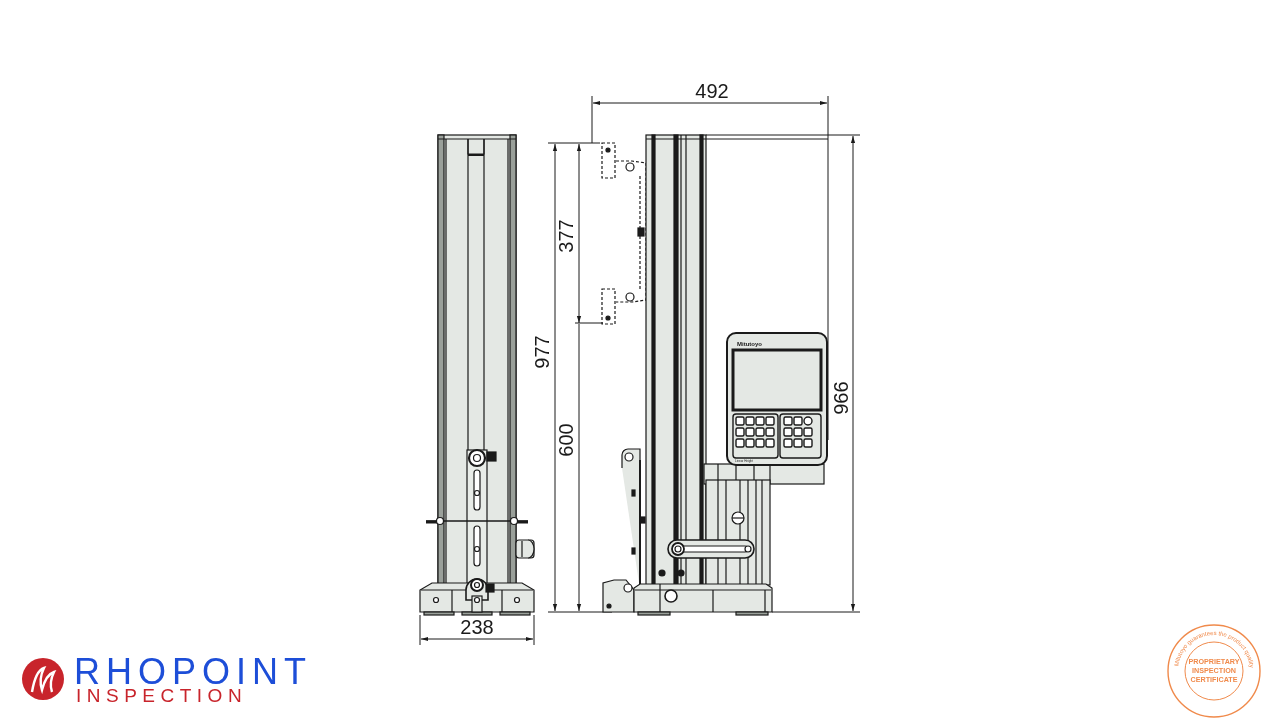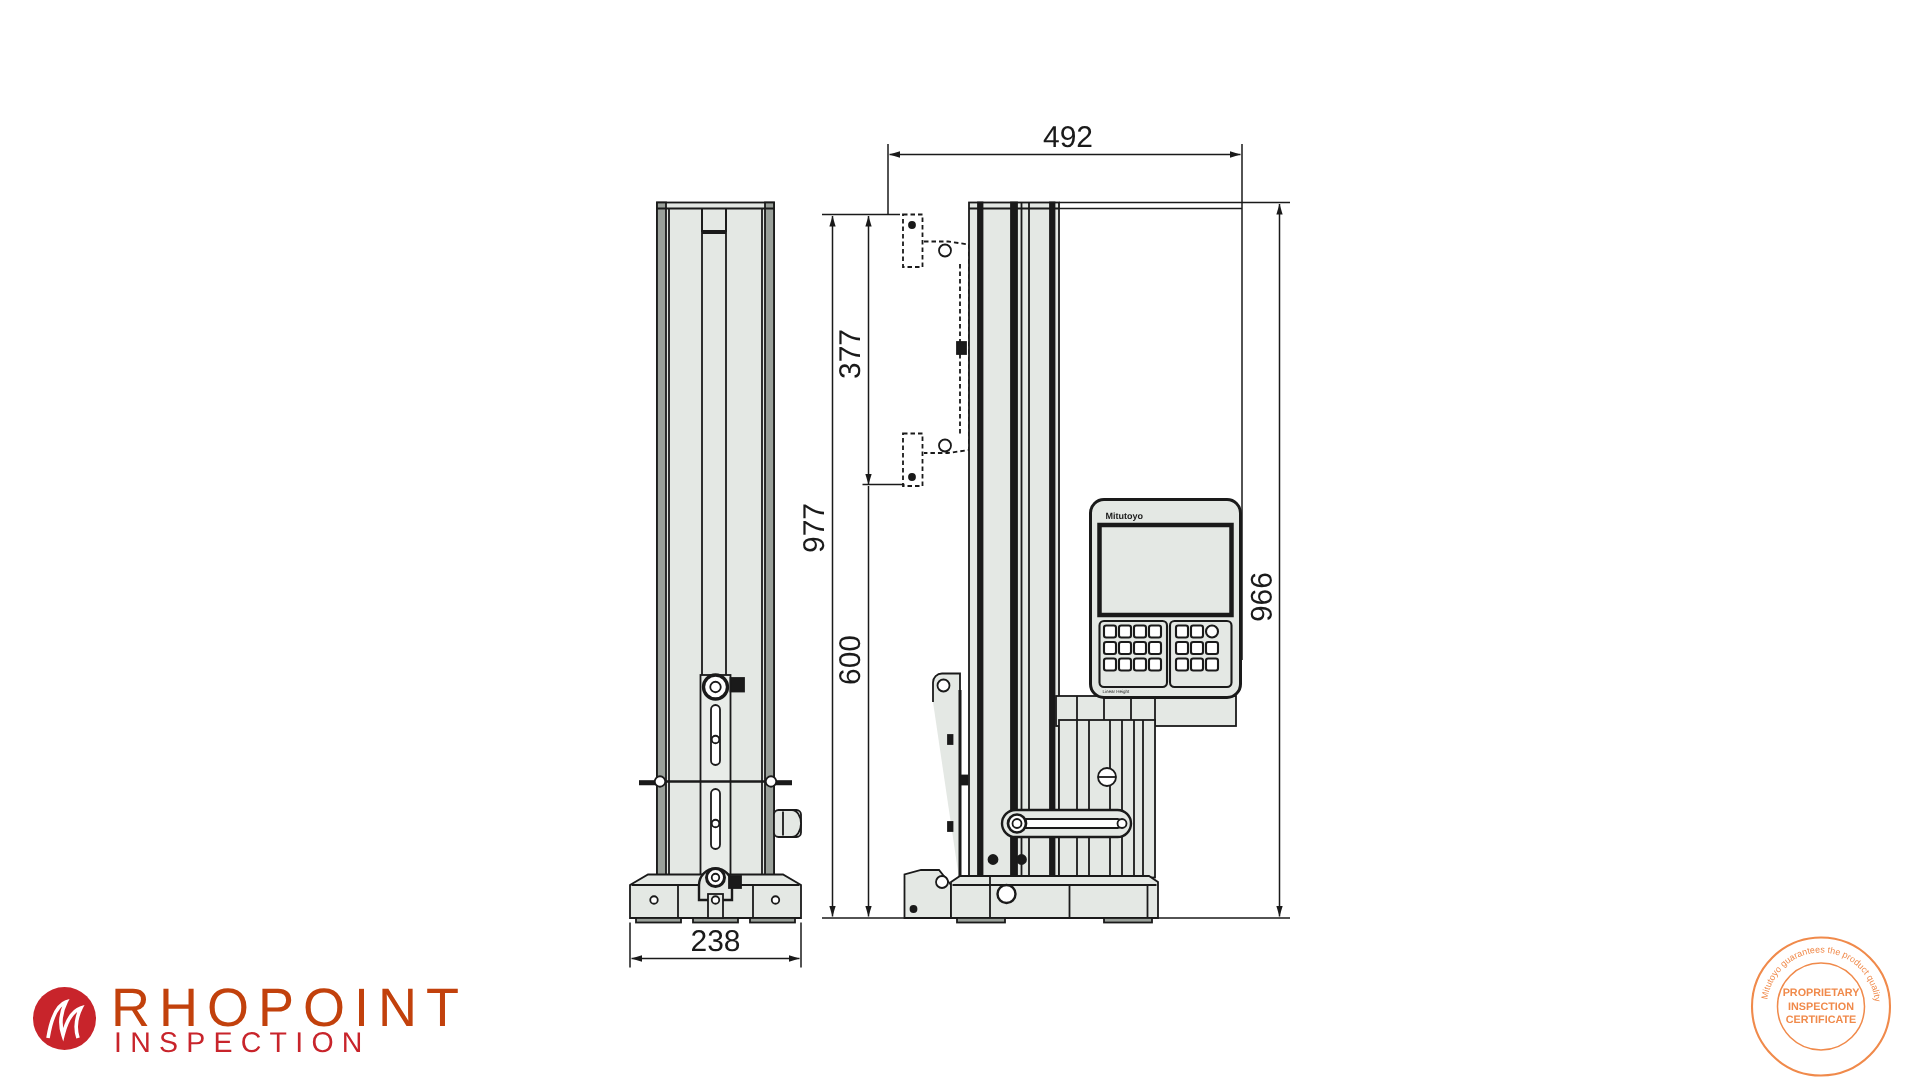--- a/index.html
+++ b/index.html
@@ -1,21 +1,21 @@
 <!DOCTYPE html>
 <html><head>
   <meta charset="utf-8">
   <style>
     html, body { margin: 0; padding: 0; background: #ffffff; }
     body { width: 1280px; height: 720px; position: relative; overflow: hidden; font-family: "Liberation Sans", sans-serif; }
     #stage { position: absolute; left: 0; top: 0; width: 1280px; height: 720px; }
     .dim-text { font-family: "Liberation Sans", sans-serif; font-size: 20px; fill: #1a1a1a; }
     .logo { position: absolute; left: 20px; top: 656px; width: 360px; height: 52px; }
     .logo-mark { position: absolute; left: 2px; top: 2px; width: 42px; height: 42px; border-radius: 50%; background: #c8242b; }
-    .logo-main { position: absolute; left: 54px; top: -2px; font-family: "Liberation Sans", sans-serif; font-size: 36px; letter-spacing: 6px; color: #c2410c; font-weight: 400; line-height: 36px; }
+    .logo-main { position: absolute; left: 54px; top: -2px; font-family: "Liberation Sans", sans-serif; font-size: 36px; letter-spacing: 6px; color: #1d4ed8; font-weight: 400; line-height: 36px; }
     .logo-sub { position: absolute; left: 56px; top: 30px; font-family: "Liberation Sans", sans-serif; font-size: 19px; letter-spacing: 5.5px; color: #c8242b; line-height: 20px; }
     .seal { position: absolute; left: 1165px; top: 622px; width: 98px; height: 98px; }
   </style>
 </head>
 <body>
 
 <svg id="stage" viewBox="0 0 1280 720" width="1280" height="720" xmlns="http://www.w3.org/2000/svg">
   <defs>
     <marker id="arr" viewBox="0 0 10 10" refX="10" refY="5" markerWidth="7" markerHeight="7" orient="auto-start-reverse">
       <path d="M0,2 L10,5 L0,8 z" fill="#1a1a1a"></path>

